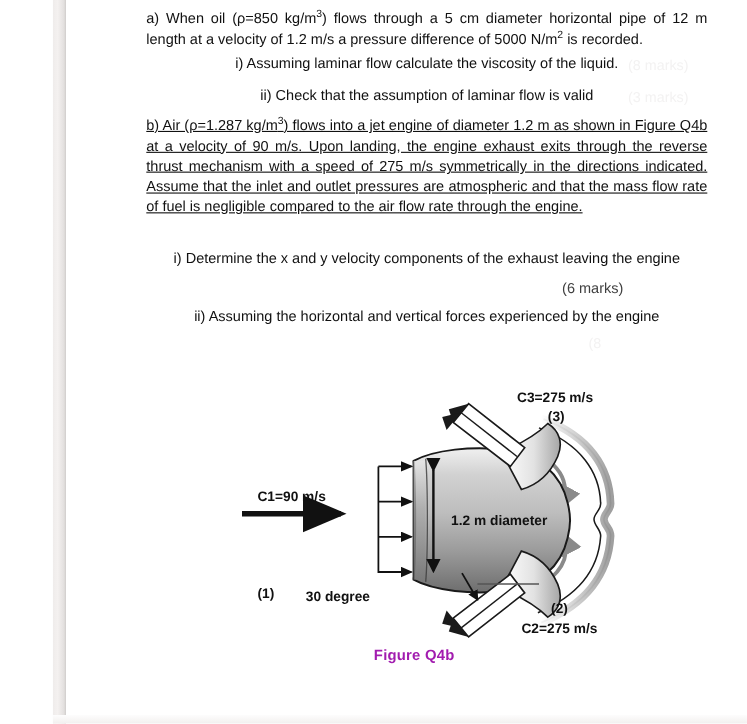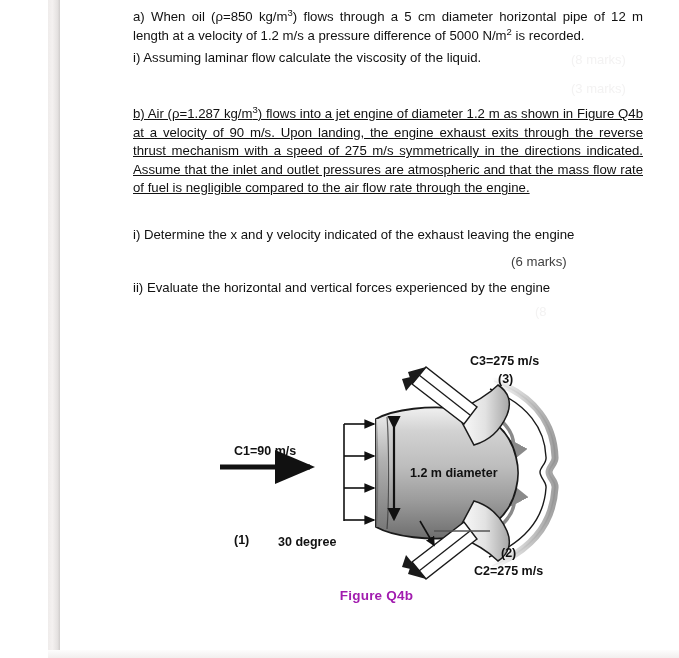--- a/index.html
+++ b/index.html
@@ -53,21 +53,21 @@
 
   .textblock {
     position: absolute;
     left: 85px;
     width: 510px;
     color: #111111;
     font-size: 13.2px;
     line-height: 18.5px;
     text-align: justify;
   }
-  .textblock.nojust { text-align: left; }
+  .textblock.nojust { text-align: center; }
 
   .marks {
     position: absolute;
     color: #f3f2f2;
     font-size: 13px;
     line-height: 18px;
     white-space: nowrap;
   }
   .marks-visible {
     position: absolute;
@@ -109,30 +109,31 @@
   <div class="edge-right"></div>
   <div class="edge-bottom"></div>
 
   <div class="textblock" style="top:8px;">
     <span>a) When oil (ρ=850 kg/m</span><sup>3</sup><span>) flows through a 5 cm diameter horizontal pipe of 12 m length at a velocity of 1.2 m/s a pressure difference of 5000 N/m</span><sup>2</sup><span> is recorded.</span>
   </div>
 
   <div class="textblock nojust" style="top:49px;">i) Assuming laminar flow calculate the viscosity of the liquid.</div>
   <div class="marks" style="left:523px; top:51px;">(8 marks)</div>
 
+  <div class="textblock nojust" style="top:78px;">ii) Check that the assumption of laminar flow is valid</div>
   <div class="marks" style="left:523px; top:80px;">(3 marks)</div>
 
   <div class="textblock" style="top:105px;text-decoration:underline;">
     <span>b) Air (ρ=1.287  kg/m</span><sup>3</sup><span>) flows into a jet engine of diameter 1.2 m as shown in Figure Q4b at a velocity of 90 m/s. Upon landing, the engine exhaust exits through the reverse thrust mechanism with a speed of 275 m/s symmetrically in the directions indicated. Assume that the inlet and outlet pressures are atmospheric and that the mass flow rate of fuel is negligible compared to the air flow rate through the engine.</span>
   </div>
 
-  <div class="textblock nojust" style="top:226px;">i) Determine the x and y velocity indicated of the exhaust leaving the engine</div>
+  <div class="textblock nojust" style="top:226px;">i) Determine the x and y velocity components of the exhaust leaving the engine</div>
   <div class="marks-visible" style="left:463px; top:254px;">(6 marks)</div>
 
-  <div class="textblock nojust" style="top:279px;">ii) Evaluate the horizontal and vertical forces experienced by the engine</div>
+  <div class="textblock nojust" style="top:279px;">ii) Assuming the horizontal and vertical forces experienced by the engine</div>
   <div class="marks" style="left:487px; top:303px;">(8</div>
 
   <div id="figure-wrap">
     <svg width="400" height="270" viewBox="0 0 400 270" xmlns="http://www.w3.org/2000/svg">
       <defs>
         <linearGradient id="bodyGrad" x1="0" y1="0" x2="0" y2="1">
           <stop offset="0%" stop-color="#f0f0f0"></stop>
           <stop offset="18%" stop-color="#d2d2d2"></stop>
           <stop offset="45%" stop-color="#bdbdbd"></stop>
           <stop offset="72%" stop-color="#9a9a9a"></stop>

